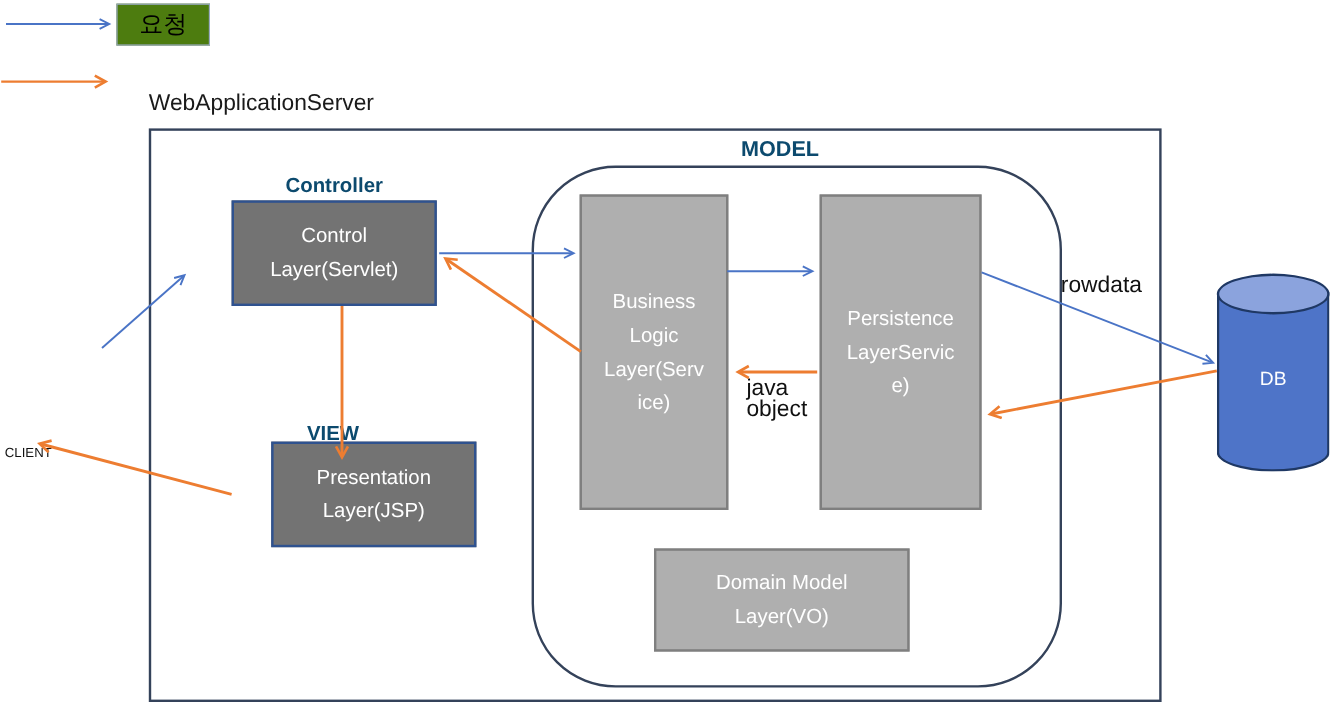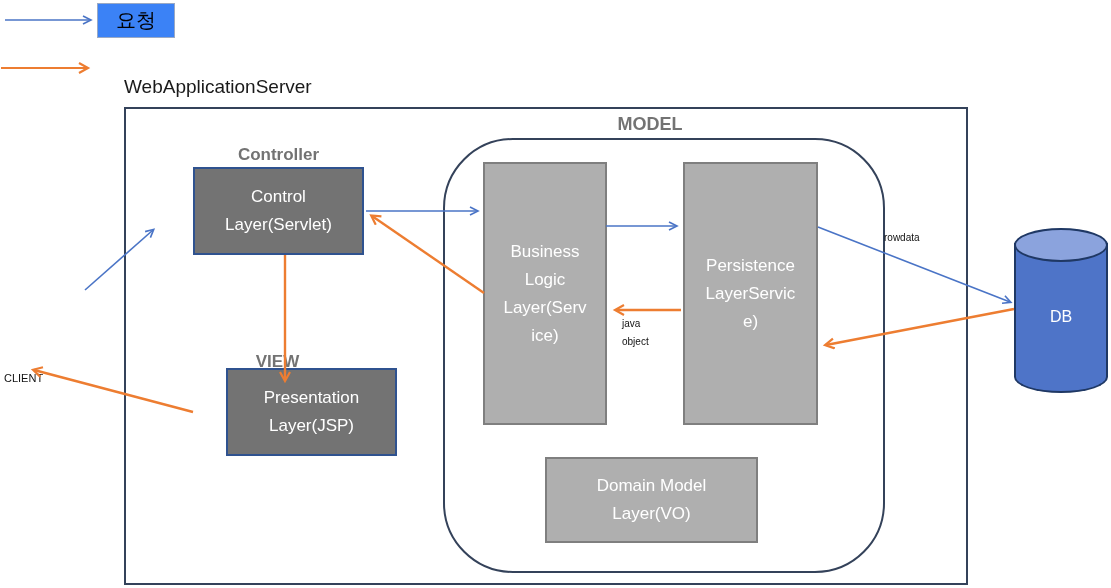--- a/index.html
+++ b/index.html
@@ -19,44 +19,44 @@
   
   .model-rect{
     left:443px;top:138px;width:438px;height:431px;
     border:2px solid #34425a;border-radius:70px;background:transparent;
   }
   .title{
     left:124px;top:76px;width:842px;
     font-size:19px;color:#1a1a1a;
   }
   .red-label{
-    color:#737373;font-weight:bold;font-size:17px;text-align:center;
+    color:#0c4a6e;font-weight:bold;font-size:17px;text-align:center;
   }
   .box{
     display:flex;align-items:center;justify-content:center;
     text-align:center;color:#ffffff;font-size:17px;line-height:28px;
     white-space:pre-line;
   }
   .box-blue{background:#737373;border:2px solid #2f528f;}
   .box-gray{background:#afafaf;border:2px solid #7f7f7f;}
   .ctrl-box{left:193px;top:167px;width:167px;height:84px;}
   .pres-box{left:192px;top:368px;width:167px;height:84px;margin-left:34px;}
   .biz-box{left:483px;top:162px;width:120px;height:259px;}
   .pers-box{left:683px;top:162px;width:131px;height:259px;}
   .domain-box{left:545px;top:457px;width:209px;height:82px;}
   .lbl-controller{left:193px;top:145px;width:171px;}
   .lbl-view{left:192px;top:352px;width:171px;}
   .lbl-model{left:600px;top:114px;width:100px;font-size:18px;}
-  .small-label{color:#111;font-size:10px;white-space:pre-line;line-height:18px;}
+  .small-label{color:#111;font-size:19px;white-space:pre-line;line-height:18px;}
   .lbl-rowdata{left:884px;top:229px;}
   .lbl-javaobject{left:622px;top:315px;}
   .lbl-client{left:4px;top:372px;font-size:11px;color:#111;}
   
   .legend-box{
-    border:1px solid #9aa9c4;background:#3b82f6;color:#000;
+    border:1px solid #9aa9c4;background:#4d7c0f;color:#000;
     display:flex;align-items:center;justify-content:center;
     font-size:20px;
   }
   .legend-req{left:97px;top:3px;width:76px;height:33px;}
   .legend-res{left:97px;top:52px;width:75px;height:34px;}
   
   .db-cyl{left:1014px;top:228px;width:94px;height:167px;}
   .db-body{
     position:absolute;left:0;top:15px;width:90px;height:148px;
     background:#4e74c8;border:2px solid #1f3864;border-top:none;

